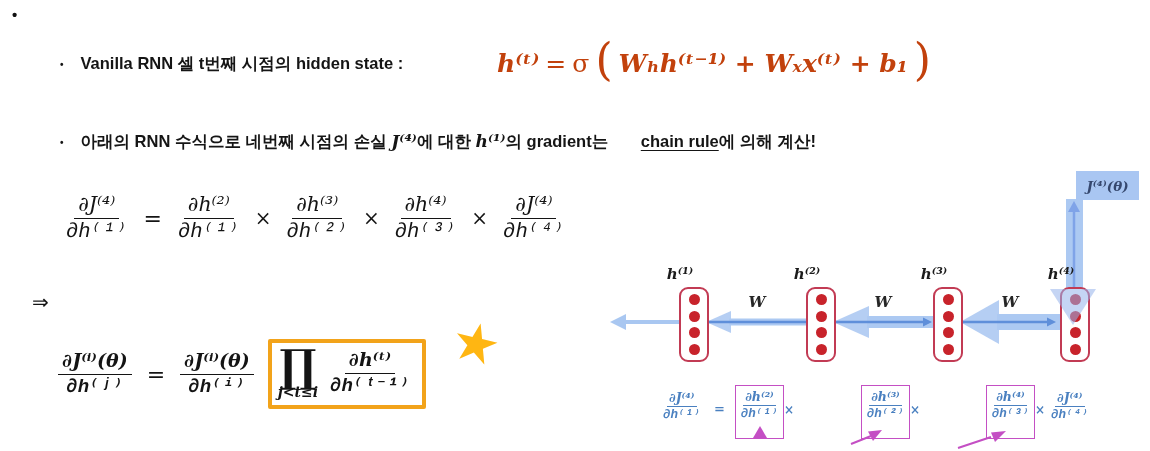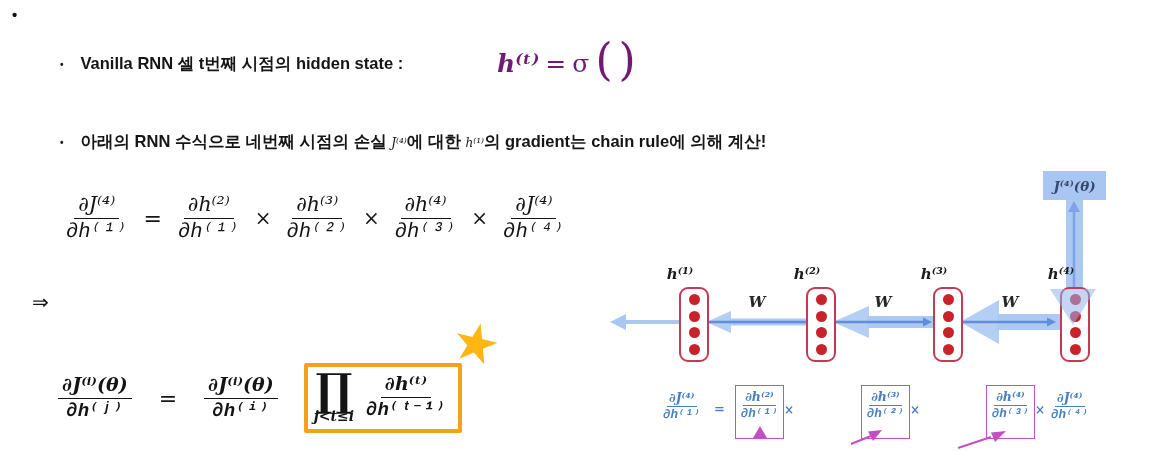--- a/index.html
+++ b/index.html
@@ -13,52 +13,52 @@
   
   .frac{display:inline-flex;flex-direction:column;align-items:center;text-align:left;}
   .frac .num{border-bottom:1.5px solid currentColor;padding:0 4px 2px;line-height:1.12;}
   .frac .den{padding:2px 4px 0;line-height:1.12;font-family:Liberation Mono, monospace;}
 
   .title{left:12px;top:6px;display:flex;align-items:center;gap:20px;
          font-weight:700;font-size:19px;color:#111;}
   .title .bullet{font-size:15px;}
   .sub{display:flex;align-items:center;gap:17px;font-size:16.5px;font-weight:600;color:#151515;}
   .sub .bullet{font-size:10px;}
-  .inline-math{font-family:"DejaVu Serif","DejaVu Sans",serif;font-style:italic;font-size:12px;font-weight:400;}
-  .ul{text-underline-offset:3px;}
+  .inline-math{font-family:"DejaVu Serif","DejaVu Sans",serif;font-style:italic;font-size:17px;font-weight:700;}
+  .ul{text-decoration:underline;text-underline-offset:3px;margin-left:28px;}
 
   
   .hformula{left:497px;top:37px;height:52px;display:flex;align-items:center;gap:6px;
-            font-size:25px;color:#701a75;justify-content:center;}
+            font-size:25px;color:#c2410c;justify-content:center;}
   .paren{font-size:44px;font-weight:400;font-style:normal;line-height:0.9;transform:translateY(-3px);}
 
   
   .chain{left:62px;top:193px;display:flex;align-items:center;gap:9px;
          font-size:20.5px;color:#141414;}
   .eqg{font-style:normal;font-size:22px;font-weight:500;margin:0 3px;}
   .op{font-style:normal;font-size:20px;font-weight:500;margin:0 2px;}
 
   .implies{left:32px;top:290px;display:flex;align-items:center;gap:9px;
            font-size:17px;font-weight:600;color:#141414;}
   .implies .arrow-glyph{font-size:20px;font-weight:500;}
 
   
-  .general{left:58px;top:339px;display:flex;align-items:center;gap:24px;
-           font-size:19px;color:#141414;margin-top:24px;}
+  .general{left:58px;top:339px;display:flex;align-items:center;gap:12px;
+           font-size:19px;color:#141414;}
   .hlbox{display:flex;align-items:center;gap:8px;border:4px solid #f2a31a;border-radius:2px;
          padding:4px 8px 6px 6px;margin-left:2px;}
   .prod{display:flex;flex-direction:column;align-items:center;}
   .prod .psym{font-size:44px;font-style:normal;font-weight:bold;line-height:0.85;}
   .prod .plim{font-size:14px;margin-top:1px;line-height:1;}
   .star{left:452px;top:316px;font-size:54px;line-height:1;color:#ffb612;
         transform:rotate(13deg);z-index:6;}
 
   
   svg.layer{position:absolute;left:0;top:0;z-index:1;pointer-events:none;}
-  .loss-box{left:1043px;top:171px;width:63px;height:29px;background:#a9c6f2;z-index:2;
+  .loss-box{left:1076px;top:171px;width:63px;height:29px;background:#a9c6f2;z-index:2;
             display:flex;align-items:center;justify-content:center;
             font-family:"DejaVu Serif","DejaVu Sans",serif;font-style:italic;font-weight:600;
             font-size:13.5px;color:#36486e;}
   .nlabel{width:50px;text-align:center;top:265px;font-size:15px;font-weight:bold;
           color:#1b1b1b;z-index:3;}
   .node{width:26px;height:71px;top:287px;background:#fff;border:2px solid #c23b54;
         border-radius:9px;display:flex;flex-direction:column;align-items:center;
         justify-content:space-evenly;z-index:2;}
   .dot{width:11px;height:11px;border-radius:50%;background:#c8232b;}
   .wlabel{width:30px;text-align:center;top:293px;font-size:15px;font-weight:bold;
@@ -89,20 +89,21 @@
   <div class="abs sub" style="left:60px;top:53px;">
     <span class="bullet">•</span>
     <span>Vanilla RNN 셀 t번째 시점의 hidden state :</span>
   </div>
 
   <div class="abs hformula math mbold">
     <span>h⁽ᵗ⁾</span>
     <span class="upright" style="font-weight:500;">=</span>
     <span class="upright" style="font-weight:500;">σ</span>
     <span class="paren">(</span>
+    <span>Wₕh⁽ᵗ⁻¹⁾ + Wₓx⁽ᵗ⁾ + b₁</span>
     <span class="paren">)</span>
   </div>
 
   <div class="abs sub" style="left:60px;top:131px;">
     <span class="bullet">•</span>
     <span>
       <span>아래의 RNN 수식으로 네번째 시점의 손실 </span><span class="inline-math">J⁽⁴⁾</span><span>에 대한 </span><span class="inline-math">h⁽¹⁾</span><span>의 gradient는 </span><span class="ul">chain rule</span><span>에 의해 계산!</span>
     </span>
   </div>
 

